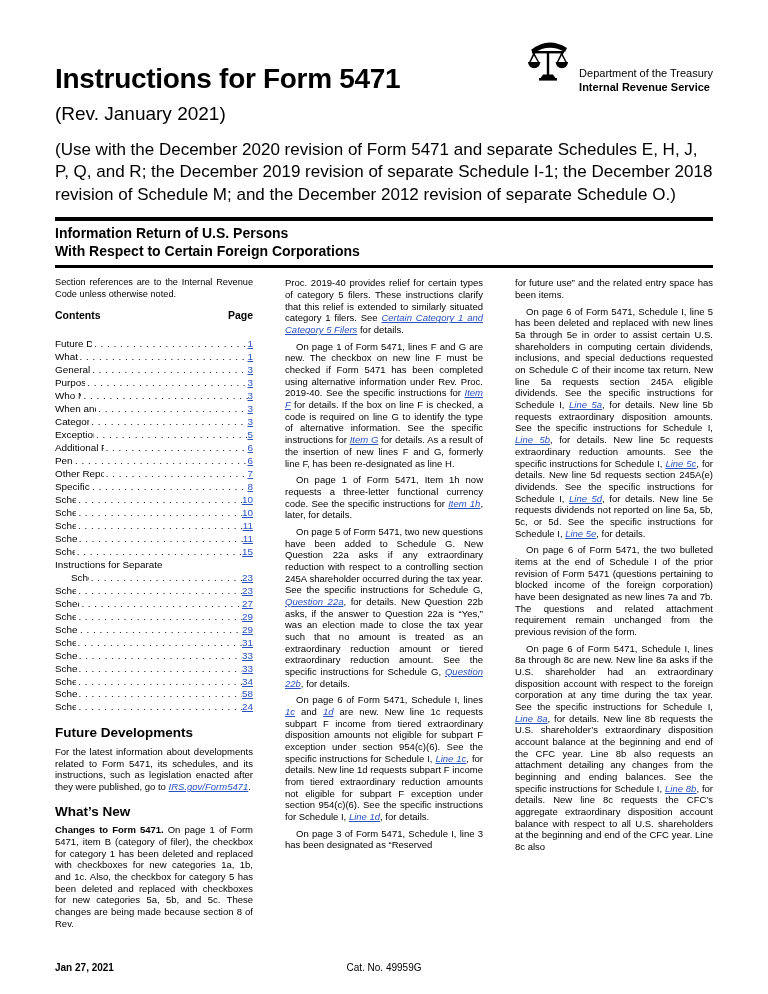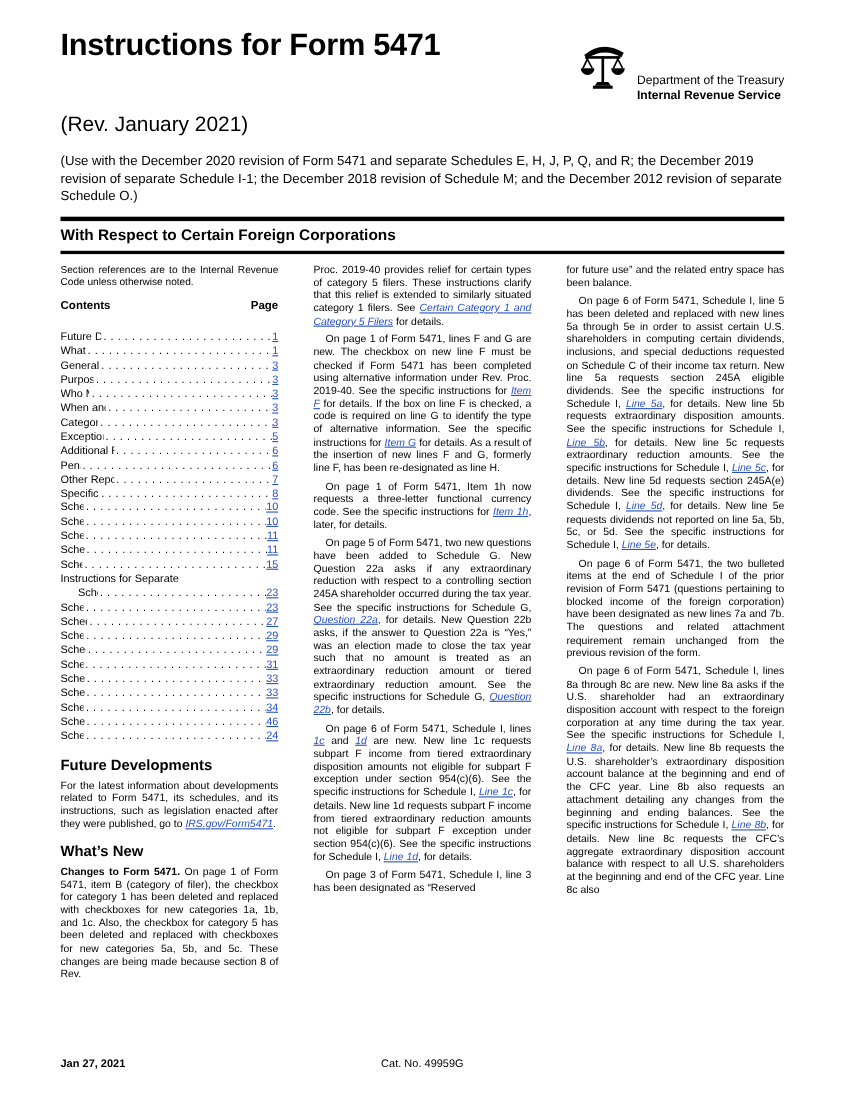--- a/index.html
+++ b/index.html
@@ -2,28 +2,28 @@
 <html style="--link-color: #2a52be;"><head>
 <meta charset="utf-8">
 <style>
   * { margin:0; padding:0; box-sizing:border-box; }
   html,body { background:#ffffff; }
   body { font-family:"Liberation Sans", sans-serif; color:#000; }
   .page { position:relative; width:768px; height:994px; margin:0 auto; background:#fff;
           padding:26px 55px 0 55px; overflow:hidden; }
 
   
-  .masthead { display:flex; justify-content:space-between; align-items:flex-start; }
+  .masthead { display:flex; justify-content:space-between; align-items:flex-end; }
   .doc-title { font-size:28px; font-weight:bold; letter-spacing:-0.3px; line-height:1.1; }
   .agency { display:flex; align-items:center; gap:8px; margin-top:2px; }
   .logo-wrap { width:46px; height:42px; flex:0 0 auto; }
   .agency-text { font-size:11px; line-height:1.3;margin-top:38px; }
   .agency-text .bold { font-weight:bold; }
   .rev-line { font-size:19px; margin-top:8px; }
-  .use-with { font-size:12px; line-height:1.33; margin-top:14px; }
+  .use-with { font-size:17px; line-height:1.33; margin-top:14px; }
 
   
   .rule-top { height:4px; background:#000; margin-top:11px; }
   .form-subtitle { font-size:14px; font-weight:bold; line-height:1.25; padding:4px 0 5px 0; }
   .rule-bottom { height:3px; background:#000; }
 
   
   .columns { display:flex; gap:32px; margin-top:9px; }
   .col { flex:1 1 0; min-width:0; font-size:9.5px; line-height:1.23; text-align:justify; }
   .section-note { font-size:9.2px; line-height:1.25; margin-bottom:9px; }
@@ -81,20 +81,21 @@
       </div>
     </div>
   </div>
 
   <div class="rev-line">(Rev. January 2021)</div>
 
   <div class="use-with">(Use with the December 2020 revision of Form 5471 and separate Schedules E, H, J, P, Q, and R; the December 2019 revision of separate Schedule I-1; the December 2018 revision of Schedule M; and the December 2012 revision of separate Schedule O.)</div>
 
   <div class="rule-top"></div>
   <div class="form-subtitle">
+    <div>Information Return of U.S. Persons</div>
     <div>With Respect to Certain Foreign Corporations</div>
   </div>
   <div class="rule-bottom"></div>
 
   <div class="columns">
 
     <div class="col">
       <p class="section-note">Section references are to the Internal Revenue Code unless otherwise noted.</p>
       <div class="toc-header">
         <span>Contents</span>
@@ -230,21 +231,21 @@
             <a class="toc-page">33</a>
           </div>
           <div class="toc-row">
             <span class="toc-label">Schedule P</span>
             <span class="toc-dots"> . . . . . . . . . . . . . . . . . . . . . . . . . . . . . . . . . . . . . . . . . . . . . . . . . . . . . . . . . . . .</span>
             <a class="toc-page">34</a>
           </div>
           <div class="toc-row">
             <span class="toc-label">Schedule Q</span>
             <span class="toc-dots"> . . . . . . . . . . . . . . . . . . . . . . . . . . . . . . . . . . . . . . . . . . . . . . . . . . . . . . . . . . . .</span>
-            <a class="toc-page">46</a>
+            <a class="toc-page">58</a>
           </div>
           <div class="toc-row">
             <span class="toc-label">Schedule R</span>
             <span class="toc-dots"> . . . . . . . . . . . . . . . . . . . . . . . . . . . . . . . . . . . . . . . . . . . . . . . . . . . . . . . . . . . .</span>
             <a class="toc-page">24</a>
           </div>
         </div>
 
       <h2 class="section-heading">Future Developments</h2>
       <p class="body-para">For the latest information about developments related to Form 5471, its schedules, and its instructions, such as legislation enacted after they were published, go to <a class="link">IRS.gov/Form5471</a>.</p>
@@ -256,21 +257,21 @@
     <div class="col">
       <p class="body-para">Proc. 2019-40 provides relief for certain types of category 5 filers. These instructions clarify that this relief is extended to similarly situated category 1 filers. See <a class="link">Certain Category 1 and Category 5 Filers</a> for details.</p>
       <p class="body-para indent">On page 1 of Form 5471, lines F and G are new. The checkbox on new line F must be checked if Form 5471 has been completed using alternative information under Rev. Proc. 2019-40. See the specific instructions for <a class="link">Item F</a> for details. If the box on line F is checked, a code is required on line G to identify the type of alternative information. See the specific instructions for <a class="link">Item G</a> for details. As a result of the insertion of new lines F and G, formerly line F, has been re-designated as line H.</p>
       <p class="body-para indent">On page 1 of Form 5471, Item 1h now requests a three-letter functional currency code. See the specific instructions for <a class="link">Item 1h</a>, later, for details.</p>
       <p class="body-para indent">On page 5 of Form 5471, two new questions have been added to Schedule G. New Question 22a asks if any extraordinary reduction with respect to a controlling section 245A shareholder occurred during the tax year. See the specific instructions for Schedule G, <a class="link">Question 22a</a>, for details. New Question 22b asks, if the answer to Question 22a is “Yes,” was an election made to close the tax year such that no amount is treated as an extraordinary reduction amount or tiered extraordinary reduction amount. See the specific instructions for Schedule G, <a class="link">Question 22b</a>, for details.</p>
       <p class="body-para indent">On page 6 of Form 5471, Schedule I, lines <a class="link">1c</a> and <a class="link">1d</a> are new. New line 1c requests subpart F income from tiered extraordinary disposition amounts not eligible for subpart F exception under section 954(c)(6). See the specific instructions for Schedule I, <a class="link">Line 1c</a>, for details. New line 1d requests subpart F income from tiered extraordinary reduction amounts not eligible for subpart F exception under section 954(c)(6). See the specific instructions for Schedule I, <a class="link">Line 1d</a>, for details.</p>
       <p class="body-para indent">On page 3 of Form 5471, Schedule I, line 3 has been designated as “Reserved</p>
     </div>
 
     <div class="col">
-      <p class="body-para">for future use” and the related entry space has been balance.</p>
+      <p class="body-para">for future use” and the related entry space has been items.</p>
       <p class="body-para indent">On page 6 of Form 5471, Schedule I, line 5 has been deleted and replaced with new lines 5a through 5e in order to assist certain U.S. shareholders in computing certain dividends, inclusions, and special deductions requested on Schedule C of their income tax return. New line 5a requests section 245A eligible dividends. See the specific instructions for Schedule I, <a class="link">Line 5a</a>, for details. New line 5b requests extraordinary disposition amounts. See the specific instructions for Schedule I, <a class="link">Line 5b</a>, for details. New line 5c requests extraordinary reduction amounts. See the specific instructions for Schedule I, <a class="link">Line 5c</a>, for details. New line 5d requests section 245A(e) dividends. See the specific instructions for Schedule I, <a class="link">Line 5d</a>, for details. New line 5e requests dividends not reported on line 5a, 5b, 5c, or 5d. See the specific instructions for Schedule I, <a class="link">Line 5e</a>, for details.</p>
       <p class="body-para indent">On page 6 of Form 5471, the two bulleted items at the end of Schedule I of the prior revision of Form 5471 (questions pertaining to blocked income of the foreign corporation) have been designated as new lines 7a and 7b. The questions and related attachment requirement remain unchanged from the previous revision of the form.</p>
       <p class="body-para indent">On page 6 of Form 5471, Schedule I, lines 8a through 8c are new. New line 8a asks if the U.S. shareholder had an extraordinary disposition account with respect to the foreign corporation at any time during the tax year. See the specific instructions for Schedule I, <a class="link">Line 8a</a>, for details. New line 8b requests the U.S. shareholder’s extraordinary disposition account balance at the beginning and end of the CFC year. Line 8b also requests an attachment detailing any changes from the beginning and ending balances. See the specific instructions for Schedule I, <a class="link">Line 8b</a>, for details. New line 8c requests the CFC’s aggregate extraordinary disposition account balance with respect to all U.S. shareholders at the beginning and end of the CFC year. Line 8c also</p>
     </div>
 
   </div>
 
   <div class="footer">
     <span class="footer-date">Jan 27, 2021</span>
     <span class="footer-cat">Cat. No. 49959G</span>

